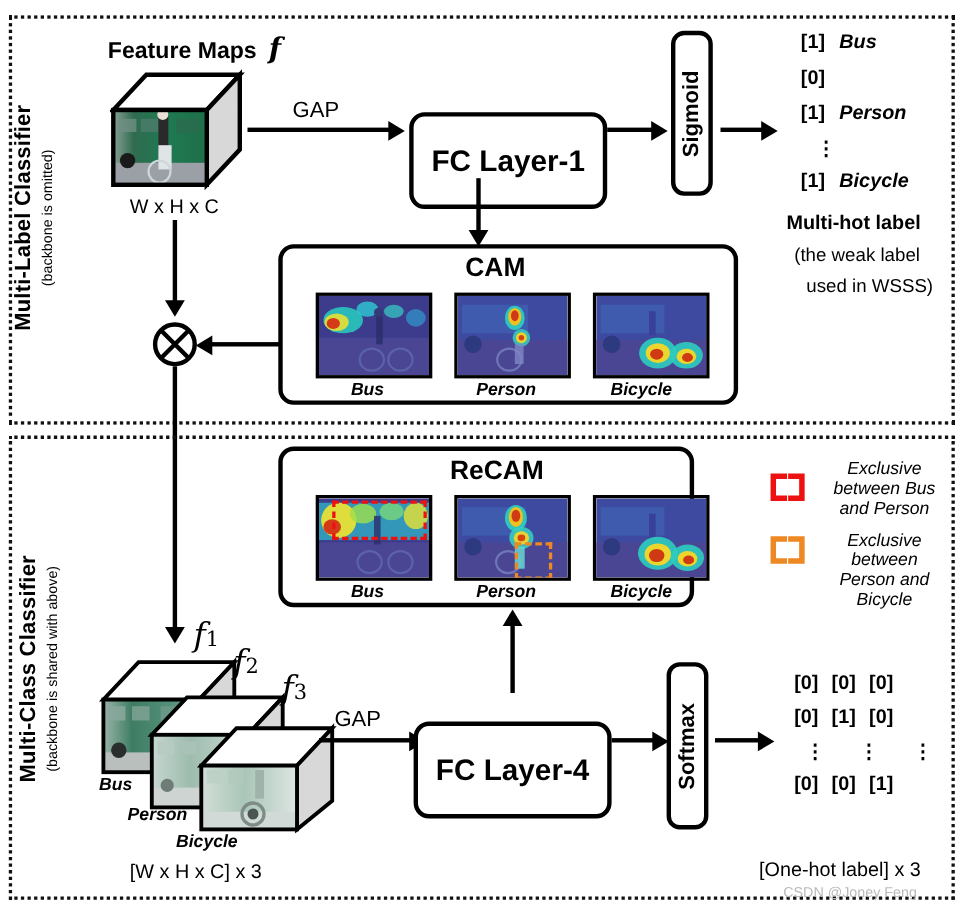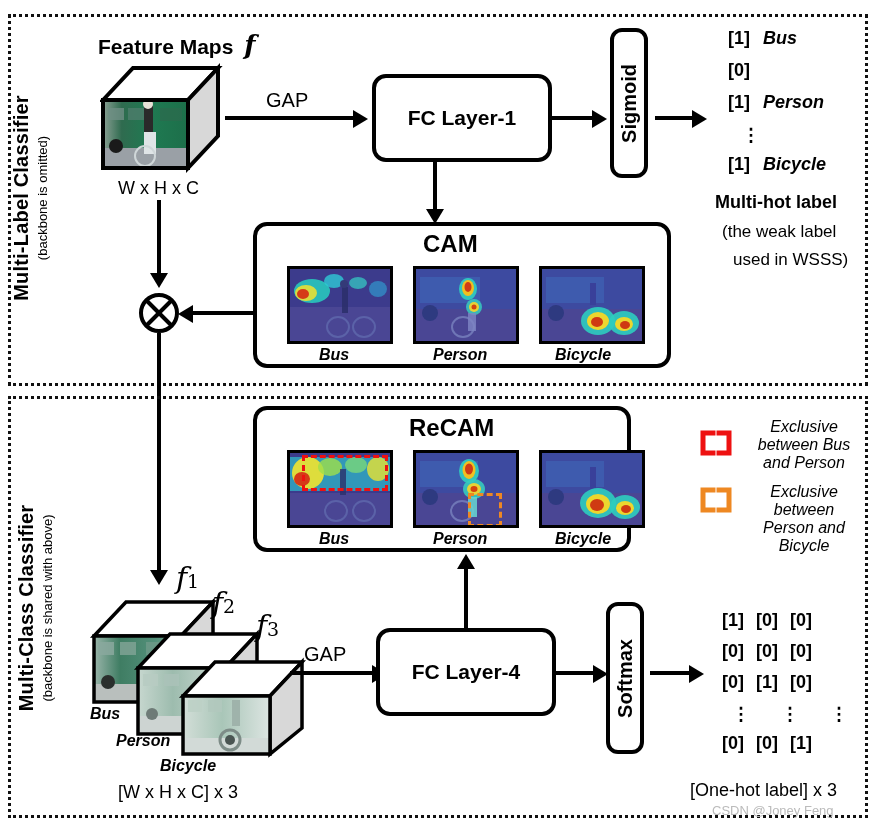--- a/index.html
+++ b/index.html
@@ -21,21 +21,21 @@
   }
   .side-label .main{font-size:20px;font-weight:bold;letter-spacing:.2px;}
   .side-label .sub{font-size:13px;font-weight:normal;margin-top:2px;}
 
   
   .rbox{
     position:absolute;border:4px solid #000;border-radius:14px;background:#fff;
     box-sizing:border-box;display:flex;align-items:center;justify-content:center;
     font-weight:bold;
   }
-  .fcbox{font-size:21px;}
+  .fcbox{font-size:27px;margin-top:28px;}
   .vertbox{
     position:absolute;border:4px solid #000;border-radius:12px;background:#fff;
     box-sizing:border-box;display:flex;align-items:center;justify-content:center;
   }
   .vertbox span{
     transform:rotate(-90deg);white-space:nowrap;font-size:20px;font-weight:bold;
   }
 
   
   .hline{position:absolute;height:4px;background:#000;}
@@ -417,25 +417,20 @@
 
 <div class="vertbox" style="left:606px;top:602px;width:38px;height:152px;">
   <span>Softmax</span>
 </div>
 
 <div class="hline" style="left:650px;top:671px;width:42px;"></div>
 <div class="arrowR" style="left:689px;top:665px;"></div>
 
 <div class="abs" style="left:722px;top:610px;width:150px;">
   <div class="vec" style="height:31px;">
-    <span>[1]</span>
-    <span style="padding-left:7px;">[0]</span>
-    <span style="padding-left:7px;">[0]</span>
-  </div>
-  <div class="vec" style="height:31px;">
     <span>[0]</span>
     <span style="padding-left:7px;">[0]</span>
     <span style="padding-left:7px;">[0]</span>
   </div>
   <div class="vec" style="height:31px;">
     <span>[0]</span>
     <span style="padding-left:7px;">[1]</span>
     <span style="padding-left:7px;">[0]</span>
   </div>
   <div class="vec" style="height:30px;padding-left:10px;">

